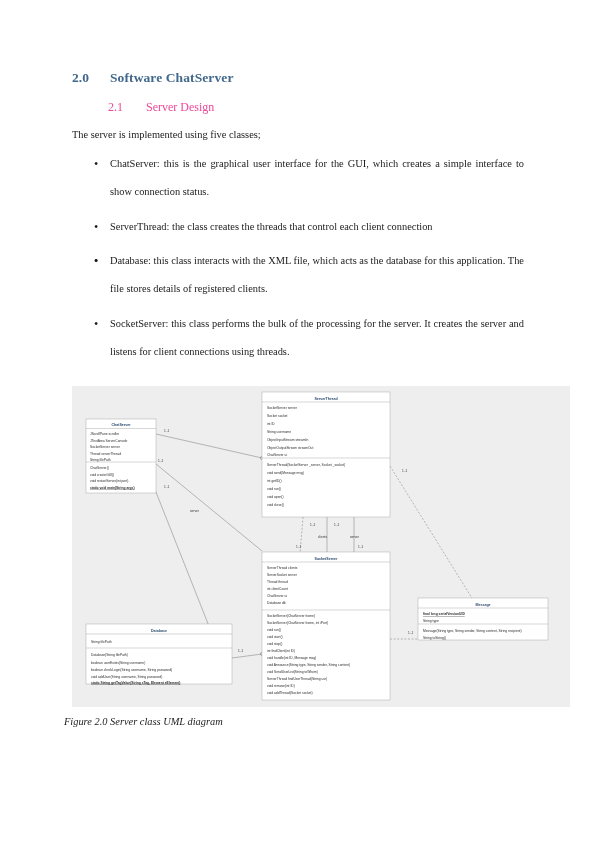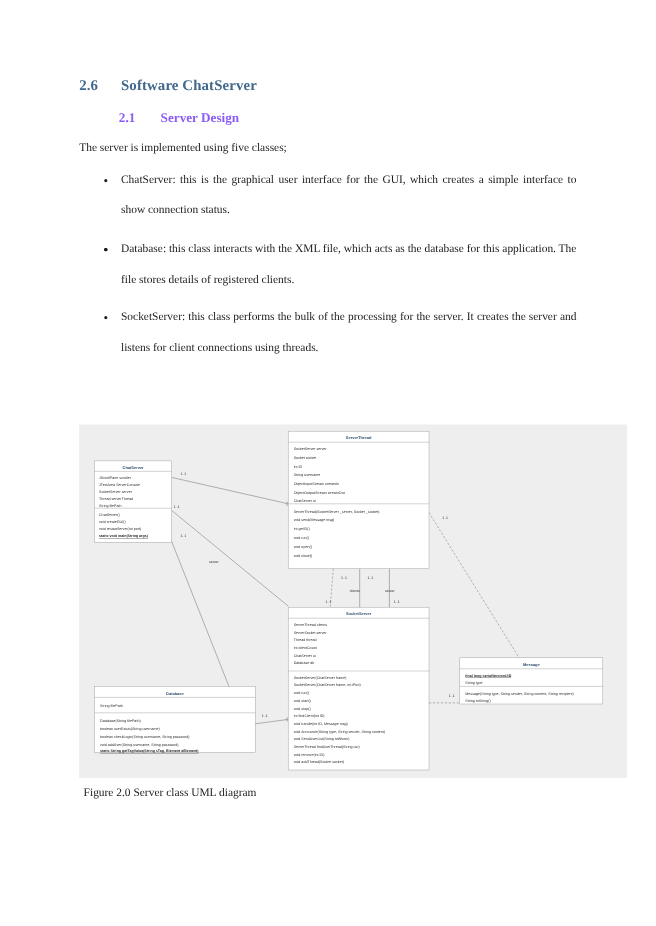--- a/index.html
+++ b/index.html
@@ -29,22 +29,22 @@
     letter-spacing: 0.1px;
   }
   .h1 .num { display: inline-block; width: 38px; }
 
   .h2 {
     position: absolute;
     left: 108px;
     top: 100px;
     width: 420px;
     font-size: 12px;
-    font-weight: bold;
-    color: #8b5cf6;
+    font-weight: normal;
+    color: #ec4899;
   }
   .h2 .num { display: inline-block; width: 38px; }
 
   
   .intro {
     position: absolute;
     left: 72px;
     top: 128px;
     width: 452px;
     font-size: 10.4px;
@@ -81,23 +81,24 @@
     left: 72px;
     top: 386px;
     width: 498px;
     height: 321px;
     background: #efeeef;
   }
   .figure svg { display: block; }
 
   .caption {
     position: absolute;
-    left: 76px;
+    left: 64px;
     top: 716px;
     font-size: 10.4px;
+    font-style: italic;
   }
 
   
   .uml-title {
     font-family: "Liberation Sans", sans-serif;
     font-size: 3.6px;
     font-weight: bold;
     fill: #2c4a6e;
   }
   .uml-row {
@@ -120,36 +121,37 @@
   .box-sep { stroke: #9a9a9a; stroke-width: 0.4; }
   .link { stroke: #5a5a5a; stroke-width: 0.4; fill: none; }
   .link-dash { stroke: #5a5a5a; stroke-width: 0.4; fill: none; stroke-dasharray: 2 1.6; }
 </style>
 </head>
 <body>
 
 <div class="page">
 
   <div class="h1">
-    <span class="num">2.6</span><span>Software ChatServer</span>
+    <span class="num">2.0</span><span>Software ChatServer</span>
   </div>
 
   <div class="h2">
     <span class="num">2.1</span><span>Server Design</span>
   </div>
 
   <div class="intro">The server is implemented using five classes;</div>
 
   <div class="bullets">
     <div class="bullet-item">
       <span class="dot">•</span>
       <span>ChatServer: this is the graphical user interface for the GUI, which creates a simple interface to show connection status.</span>
     </div>
     <div class="bullet-item">
       <span class="dot">•</span>
+      <span>ServerThread: the class creates the threads that control each client connection</span>
     </div>
     <div class="bullet-item">
       <span class="dot">•</span>
     </div>
     <div class="bullet-item">
       <span class="dot">•</span>
       <span>Database: this class interacts with the XML file, which acts as the database for this application. The file stores details of registered clients.</span>
     </div>
     <div class="bullet-item">
       <span class="dot">•</span>

